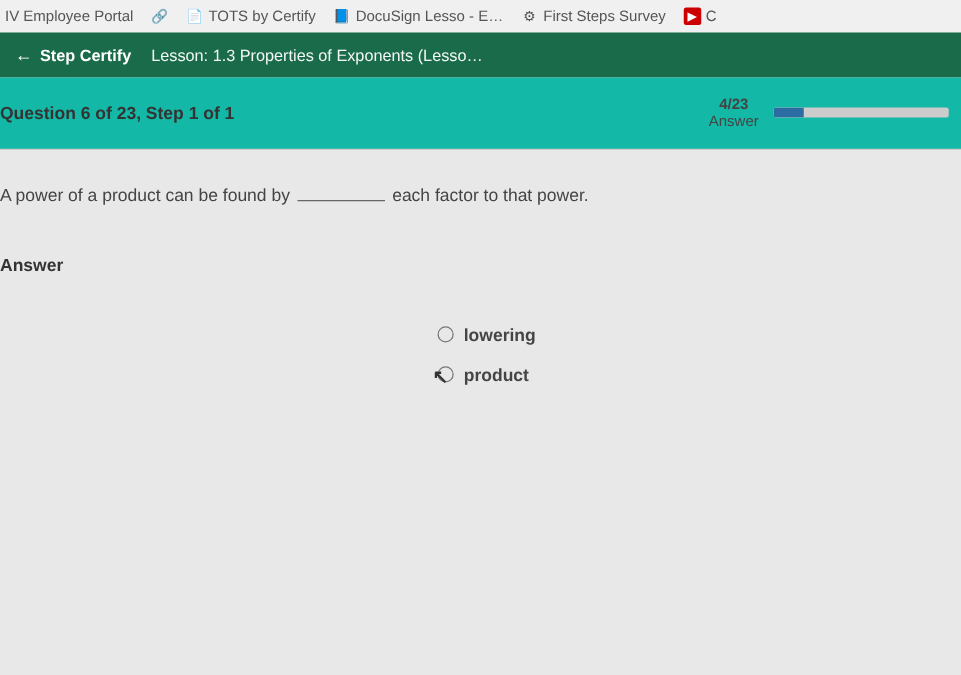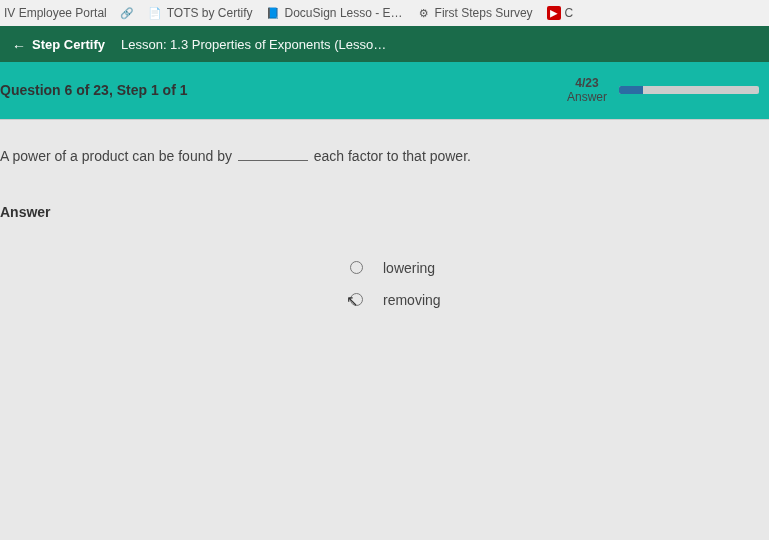--- a/index.html
+++ b/index.html
@@ -118,24 +118,25 @@
     .choices {
       margin-top: 30px;
       margin-left: 350px;
       display: flex;
       flex-direction: column;
       gap: 16px;
     }
     .choice {
       display: flex;
       align-items: center;
-      gap: 20px;
+      gap: 8px;
       font-size: 14px;
       color: #444;
       cursor: pointer;
+      font-weight: bold;
     }
     .radio-circle {
       width: 13px;
       height: 13px;
       border: 1.5px solid #777;
       border-radius: 50%;
       display: inline-block;
     }
     .cursor-icon {
       position: absolute;
@@ -212,15 +213,15 @@
 <div class="answer-label">Answer</div>
 
 <div class="choices">
   <div class="choice">
     <span class="radio-circle"></span>
     <span>lowering</span>
   </div>
   <div class="choice choice-removing">
     <span class="cursor-icon">↖</span>
     <span class="radio-circle"></span>
-    <span>removing</span>
+    <span>product</span>
   </div>
 </div>
 
 </body></html>

